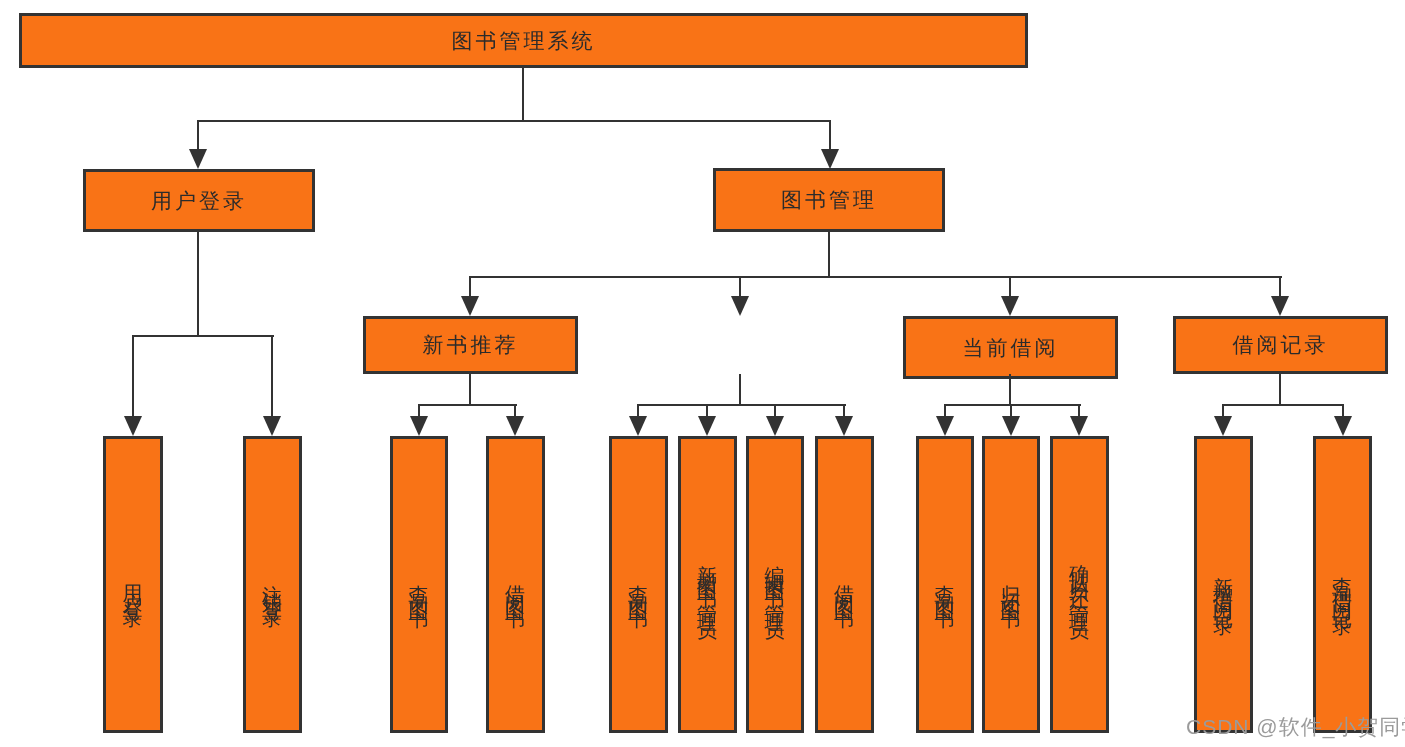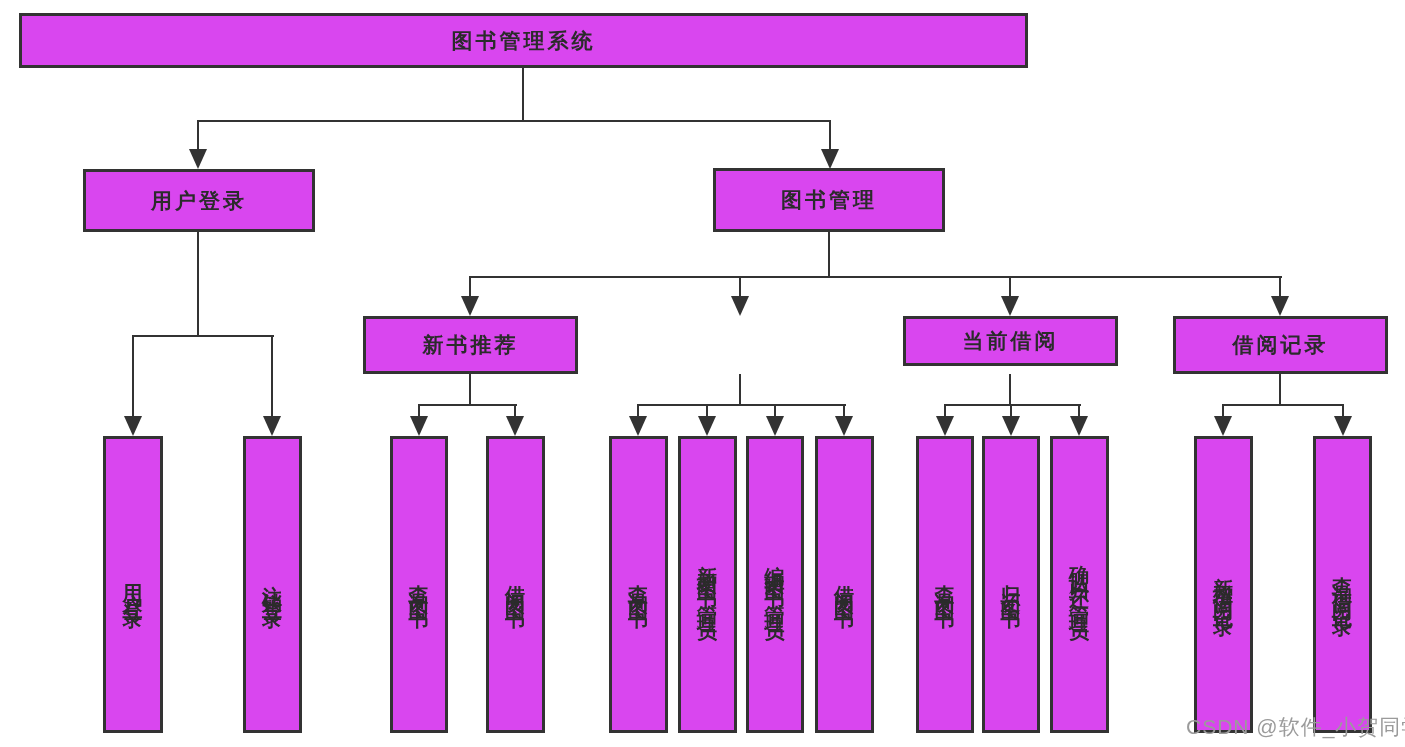--- a/index.html
+++ b/index.html
@@ -2,23 +2,22 @@
 <html style="--line: #333333; --text: #2b2b2b; --wm: #9b9b9b; --bg: #ffffff;"><head>
 <meta charset="utf-8">
 <style>
   html,body{margin:0;padding:0;background:#fff;}
   .canvas{
     position:relative;width:1405px;height:747px;background:var(--bg,#fff);
     font-family:"Liberation Sans","DejaVu Sans",sans-serif;overflow:hidden;
   }
   .box{
     position:absolute;box-sizing:border-box;border:3px solid var(--line,#333);
-    background:#d946ef;display:flex;align-items:center;justify-content:center;
+    background:#f97316;display:flex;align-items:center;justify-content:center;
     color:var(--text,#2b2b2b);
-    font-weight:bold;
   }
   .box.h span{font-size:21px;letter-spacing:3px;white-space:nowrap;}
   .box.v span{
     writing-mode:vertical-rl;text-orientation:mixed;
     font-size:20px;letter-spacing:8px;line-height:1;white-space:nowrap;
   }
   .vl{position:absolute;width:2px;background:var(--line,#333);}
   .hl{position:absolute;height:2px;background:var(--line,#333);}
   .arrow{
     position:absolute;width:0;height:0;
@@ -45,21 +44,21 @@
 
   <div class="box h" style="left:713px;top:168px;width:232px;height:64px">
     <span>图书管理</span>
   </div>
 
   <div class="box h" style="left:363px;top:316px;width:215px;height:58px">
     <span>新书推荐</span>
   </div>
 
 
-  <div class="box h" style="left:903px;top:316px;width:215px;height:50px">
+  <div class="box h" style="left:903px;top:316px;width:215px;height:63px">
     <span>当前借阅</span>
   </div>
 
   <div class="box h" style="left:1173px;top:316px;width:215px;height:58px">
     <span>借阅记录</span>
   </div>
 
   <div class="box v" style="left:103px;top:436px;width:60px;height:297px">
     <span>用户登录</span>
   </div>

